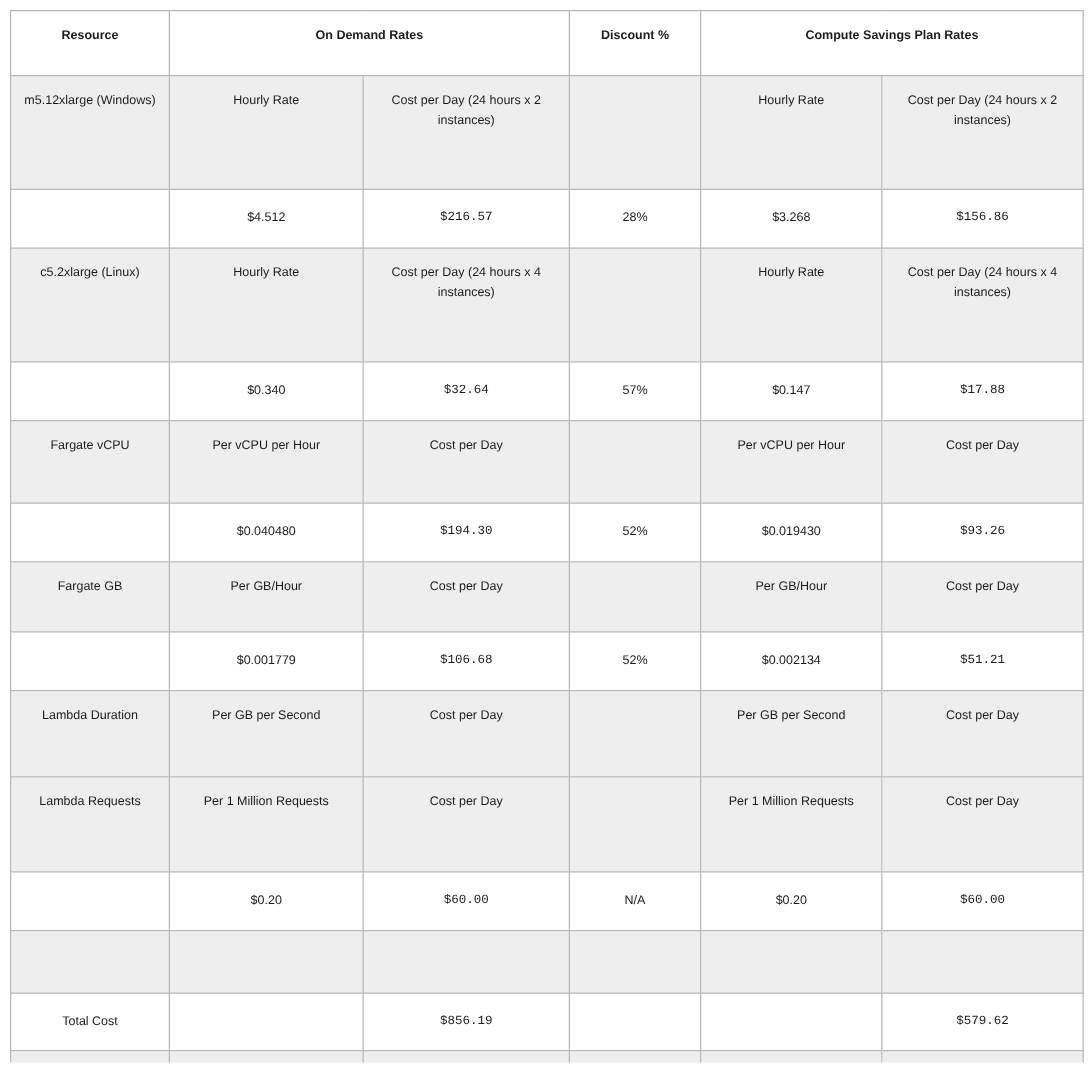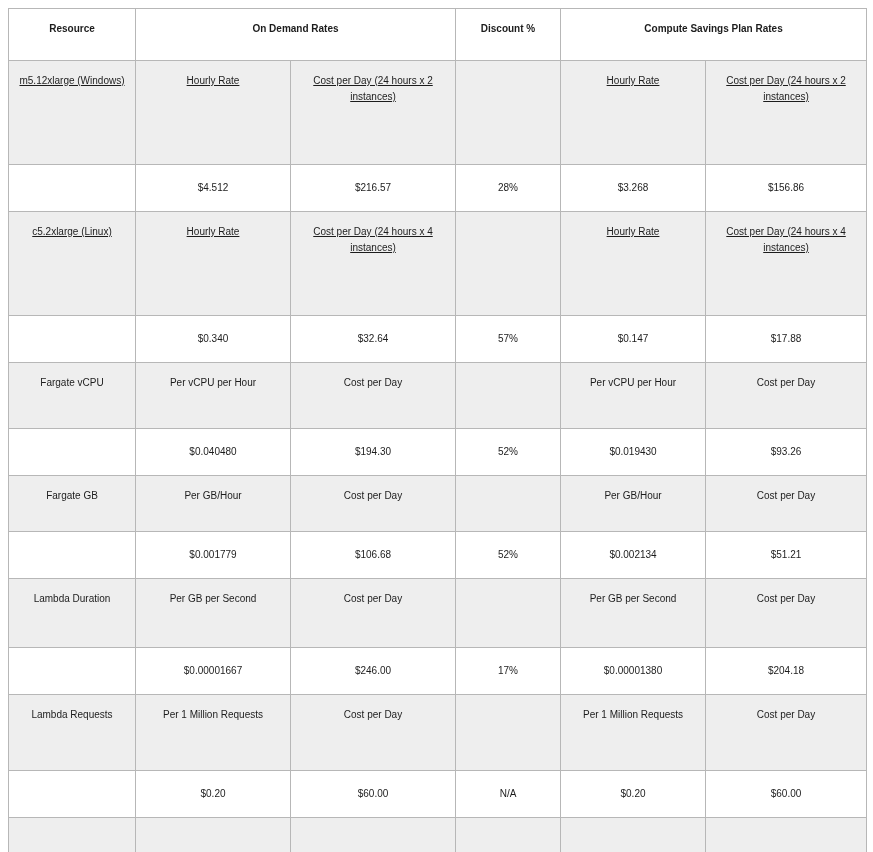--- a/index.html
+++ b/index.html
@@ -49,24 +49,25 @@
     background: #ffffff;
     vertical-align: middle;
   }
   td.res {
     text-align: left;
     font-weight: bold;
     padding-left: 10px;
   }
   td.b {
     font-weight: bold;
+    font-family: Liberation Mono, monospace;
   }
   
   tr.rh52 { height: 52px; }
-  tr.rh80 { height: 104px; text-decoration: underline; }
+  tr.rh80 { height: 91px; }
   tr.rh47 { height: 47px; }
   tr.rh55 { height: 66px; }
   tr.rh48 { height: 56px; }
   tr.rh69 { height: 69px; border-radius: 10px; }
   tr.rh73 { height: 76px; }
   tr.rh50 { height: 50px; }
   tr.rh46 { height: 46px; }
   tr.sliver td {
     background: #eeeeee;
     padding: 0;
@@ -165,28 +166,20 @@
     </tr>
 
     <tr class="label-row rh69">
       <td class="res">Lambda Duration</td>
       <td>Per GB per Second</td>
       <td>Cost per Day</td>
       <td></td>
       <td>Per GB per Second</td>
       <td>Cost per Day</td>
     </tr>
-    <tr class="value-row rh47">
-      <td></td>
-      <td>$0.00001667</td>
-      <td class="b">$246.00</td>
-      <td>17%</td>
-      <td>$0.00001380</td>
-      <td class="b">$204.18</td>
-    </tr>
 
     <tr class="label-row rh73">
       <td class="res">Lambda Requests</td>
       <td>Per 1 Million Requests</td>
       <td>Cost per Day</td>
       <td></td>
       <td>Per 1 Million Requests</td>
       <td>Cost per Day</td>
     </tr>
     <tr class="value-row rh47">

